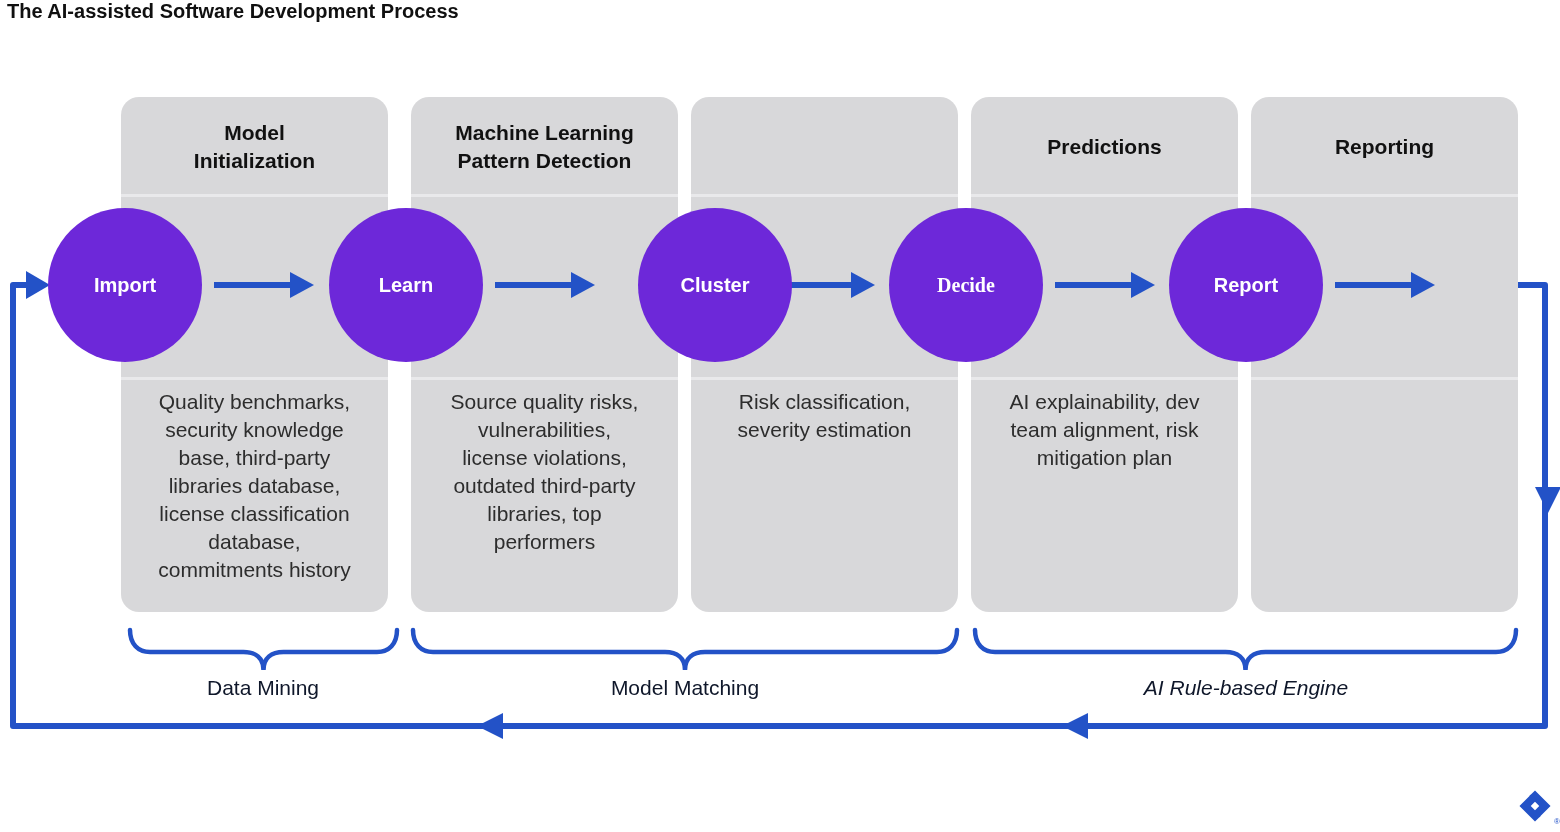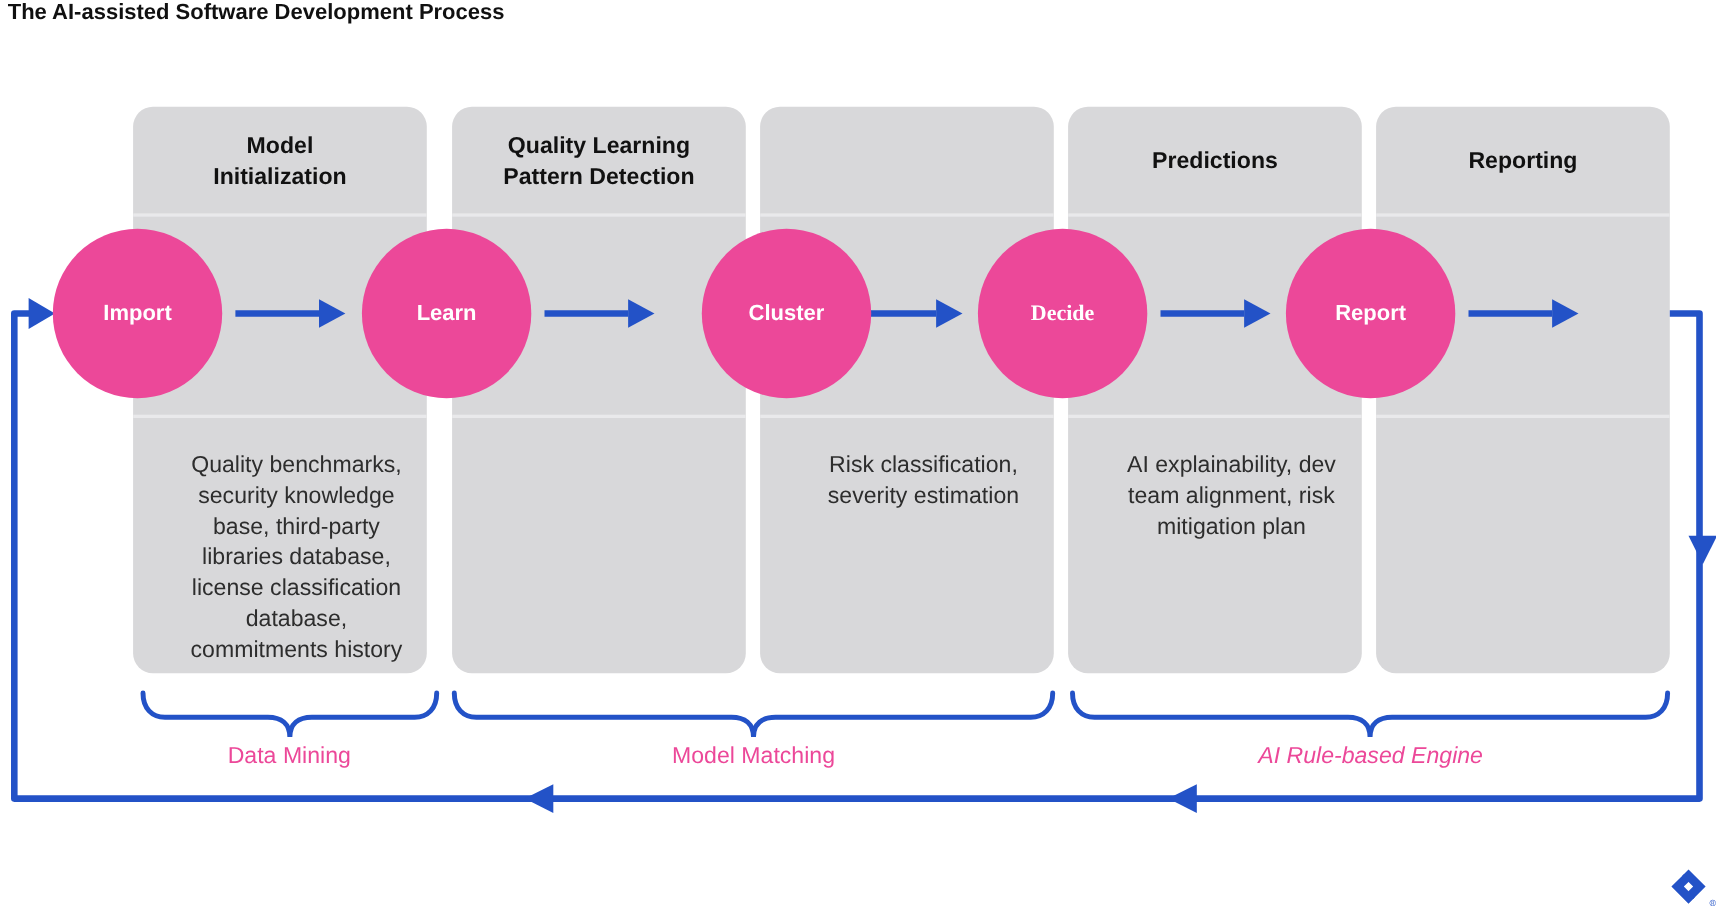--- a/index.html
+++ b/index.html
@@ -13,34 +13,34 @@
   .col{position:absolute;top:97px;height:515px;width:267px;background:#d8d8da;
        border-radius:18px;overflow:hidden;}
   .col .divider{position:absolute;left:0;width:100%;height:3px;background:#e9e9eb;}
   .col .div1{top:97px;}
   .col .div2{top:280px;}
   .col .head{position:absolute;left:0;top:0;width:100%;height:99px;display:flex;
              align-items:center;justify-content:center;text-align:center;
              font-size:21px;font-weight:bold;color:#111;line-height:28px;}
   .col .desc{position:absolute;left:0;top:283px;width:100%;height:232px;
              display:flex;justify-content:center;align-items:flex-start;
-             padding-top:29px;box-sizing:border-box;text-align:center;
-             font-size:21px;color:#2d2d2d;line-height:28px;margin-left:15px;}
+             padding-top:8px;box-sizing:border-box;text-align:center;
+             font-size:21px;color:#2d2d2d;line-height:28px;}
   .c0{left:121px;} .c1{left:411px;} .c2{left:691px;} .c3{left:971px;} .c4{left:1251px;}
 
   .node{position:absolute;top:208px;width:154px;height:154px;border-radius:50%;
-        background:#ec4899;display:flex;align-items:center;justify-content:center;
+        background:#6d28d9;display:flex;align-items:center;justify-content:center;
         color:#ffffff;font-size:20px;font-weight:bold;z-index:3;}
   .n0{left:48px;} .n1{left:329px;} .n2{left:638px;} .n3{left:889px;font-family:Liberation Serif, serif;} .n4{left:1169px;}
 
   .overlay{position:absolute;left:0;top:0;width:1560px;height:832px;z-index:2;
            pointer-events:none;}
 
   .group-label{position:absolute;top:676px;width:400px;text-align:center;
-               font-size:21px;color:#ec4899;}
+               font-size:21px;color:#0f172a;}
   .g0{left:63px;} .g1{left:485px;} .g2{left:1046px;font-style:italic;}
 
   .logo{position:absolute;left:1514px;top:784px;width:44px;height:46px;}
   .logo .rmark{position:absolute;right:-2px;bottom:4px;font-size:8px;color:#2352c7;}
 </style>
 </head>
 <body>
 
 <div class="page-title">The AI-assisted Software Development Process</div>
 
@@ -51,24 +51,30 @@
   <div class="divider div2"></div>
   <div class="desc pre">Quality benchmarks,
 security knowledge
 base, third-party
 libraries database,
 license classification
 database,
 commitments history</div>
 </div>
 <div class="col c1">
-  <div class="head pre">Quality Learning
+  <div class="head pre">Machine Learning
 Pattern Detection</div>
   <div class="divider div1"></div>
   <div class="divider div2"></div>
+  <div class="desc pre">Source quality risks,
+vulnerabilities,
+license violations,
+outdated third-party
+libraries, top
+performers</div>
 </div>
 <div class="col c2">
   <div class="divider div1"></div>
   <div class="divider div2"></div>
   <div class="desc pre">Risk classification,
 severity estimation</div>
 </div>
 <div class="col c3">
   <div class="head pre">Predictions</div>
   <div class="divider div1"></div>

